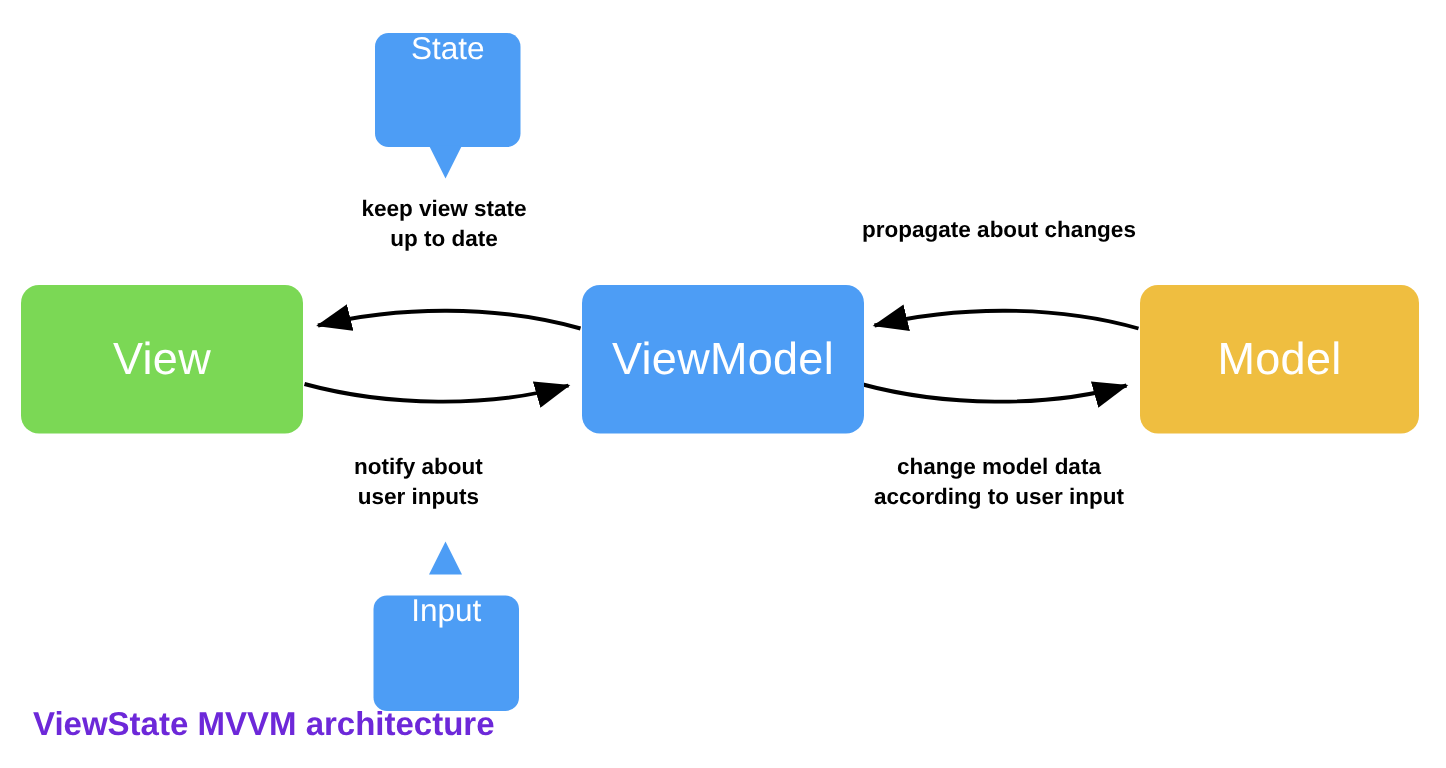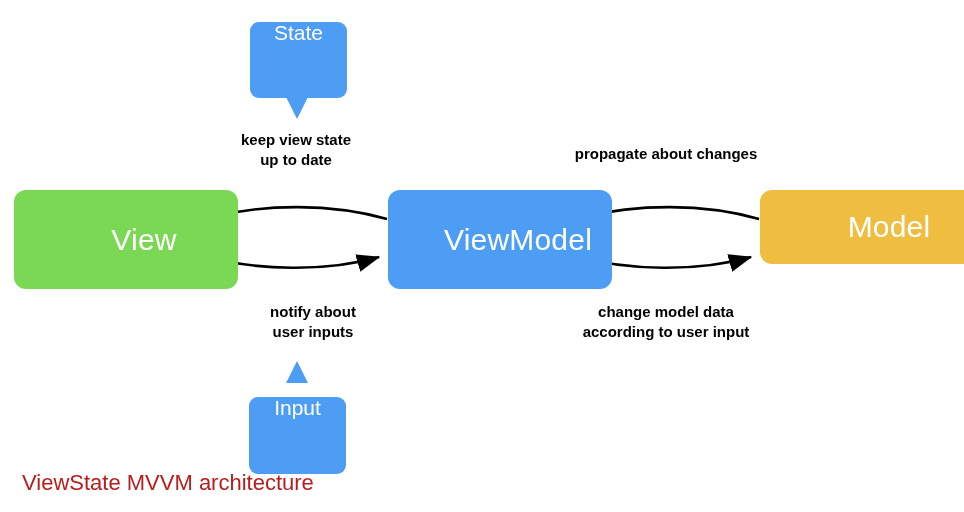--- a/index.html
+++ b/index.html
@@ -24,25 +24,24 @@
     border-radius: 12px;
     display: flex;
     align-items: center;
     justify-content: center;
     color: #ffffff;
     font-size: 30px;
     font-weight: 400;
     letter-spacing: 0.2px;
     line-height: 1;
     user-select: none;
-    padding-left: 36px;
   }
   .node-view       { left: 14px;  top: 190px; width: 188px; height: 99px; background: #7BD855; }
   .node-viewmodel  { left: 388px; top: 190px; width: 188px; height: 99px; background: #4D9DF5; }
-  .node-model      { left: 760px; top: 190px; width: 186px; height: 74px; background: #EFBE40; }
+  .node-model      { left: 760px; top: 190px; width: 186px; height: 99px; background: #EFBE40; }
 
   
   .bubble {
     position: absolute;
     border-radius: 9px;
     background: #4D9DF5;
     display: flex;
     align-items: flex-start;
     justify-content: center;
     color: #ffffff;
@@ -80,32 +79,32 @@
     position: absolute;
     color: #000000;
     font-size: 15px;
     font-weight: 700;
     line-height: 20px;
     text-align: center;
     white-space: pre-line;
     user-select: none;
   }
   .lbl-keep-view-state { left: 196px; top: 130px; width: 200px; }
-  .lbl-notify-about    { left: 213px; top: 302px; width: 200px; }
+  .lbl-notify-about    { left: 179px; top: 302px; width: 200px; }
   .lbl-propagate       { left: 546px; top: 144px; width: 240px; }
   .lbl-change-model    { left: 546px; top: 302px; width: 240px; }
 
   
   .caption {
     position: absolute;
     left: 22px;
     top: 472px;
-    color: #b91c1c;
+    color: #6d28d9;
     font-size: 22px;
-    font-weight: 400;
+    font-weight: 700;
     line-height: 1;
     user-select: none;
   }
 
   
   .arrows {
     position: absolute;
     left: 0;
     top: 0;
     width: 964px;

